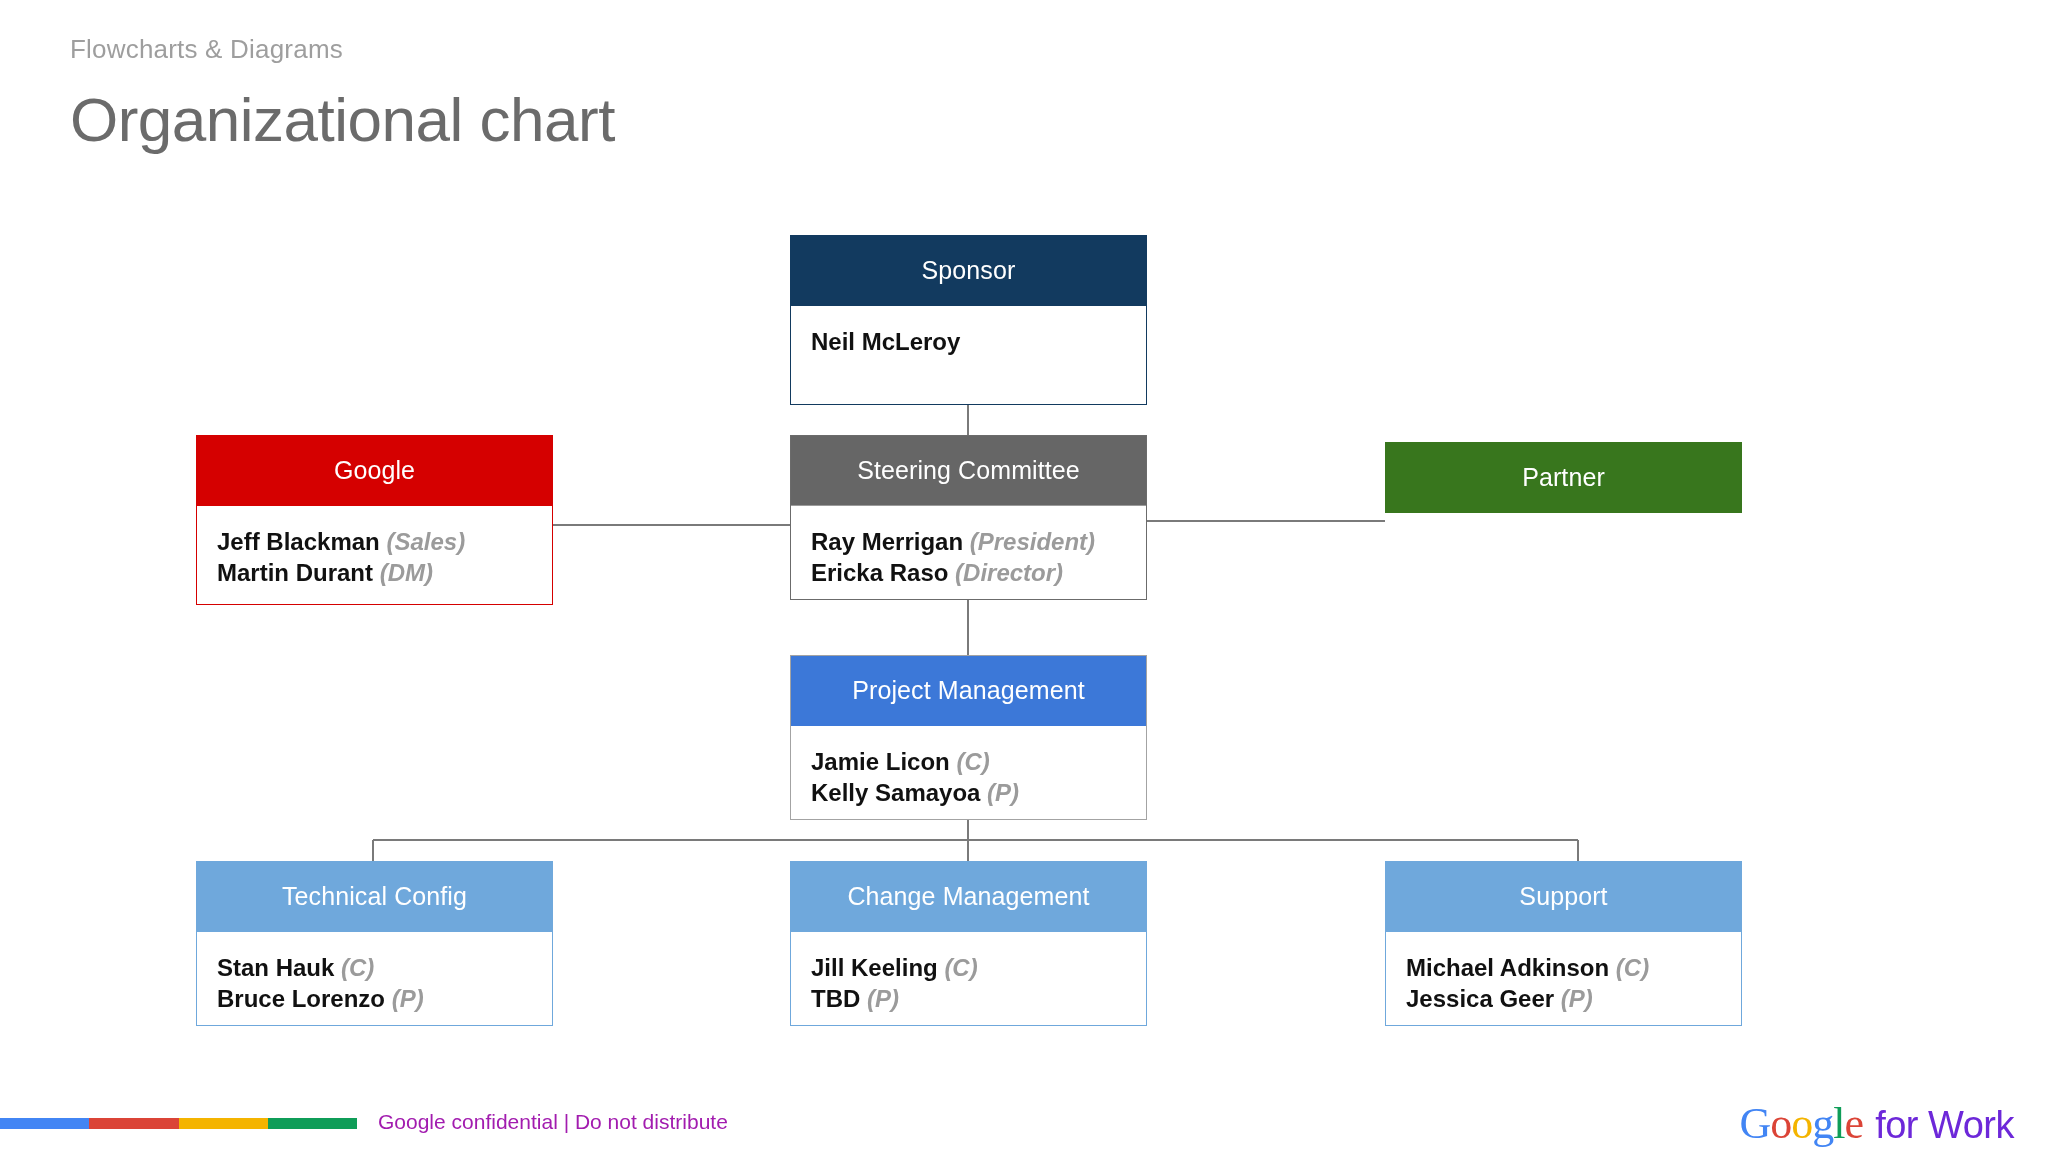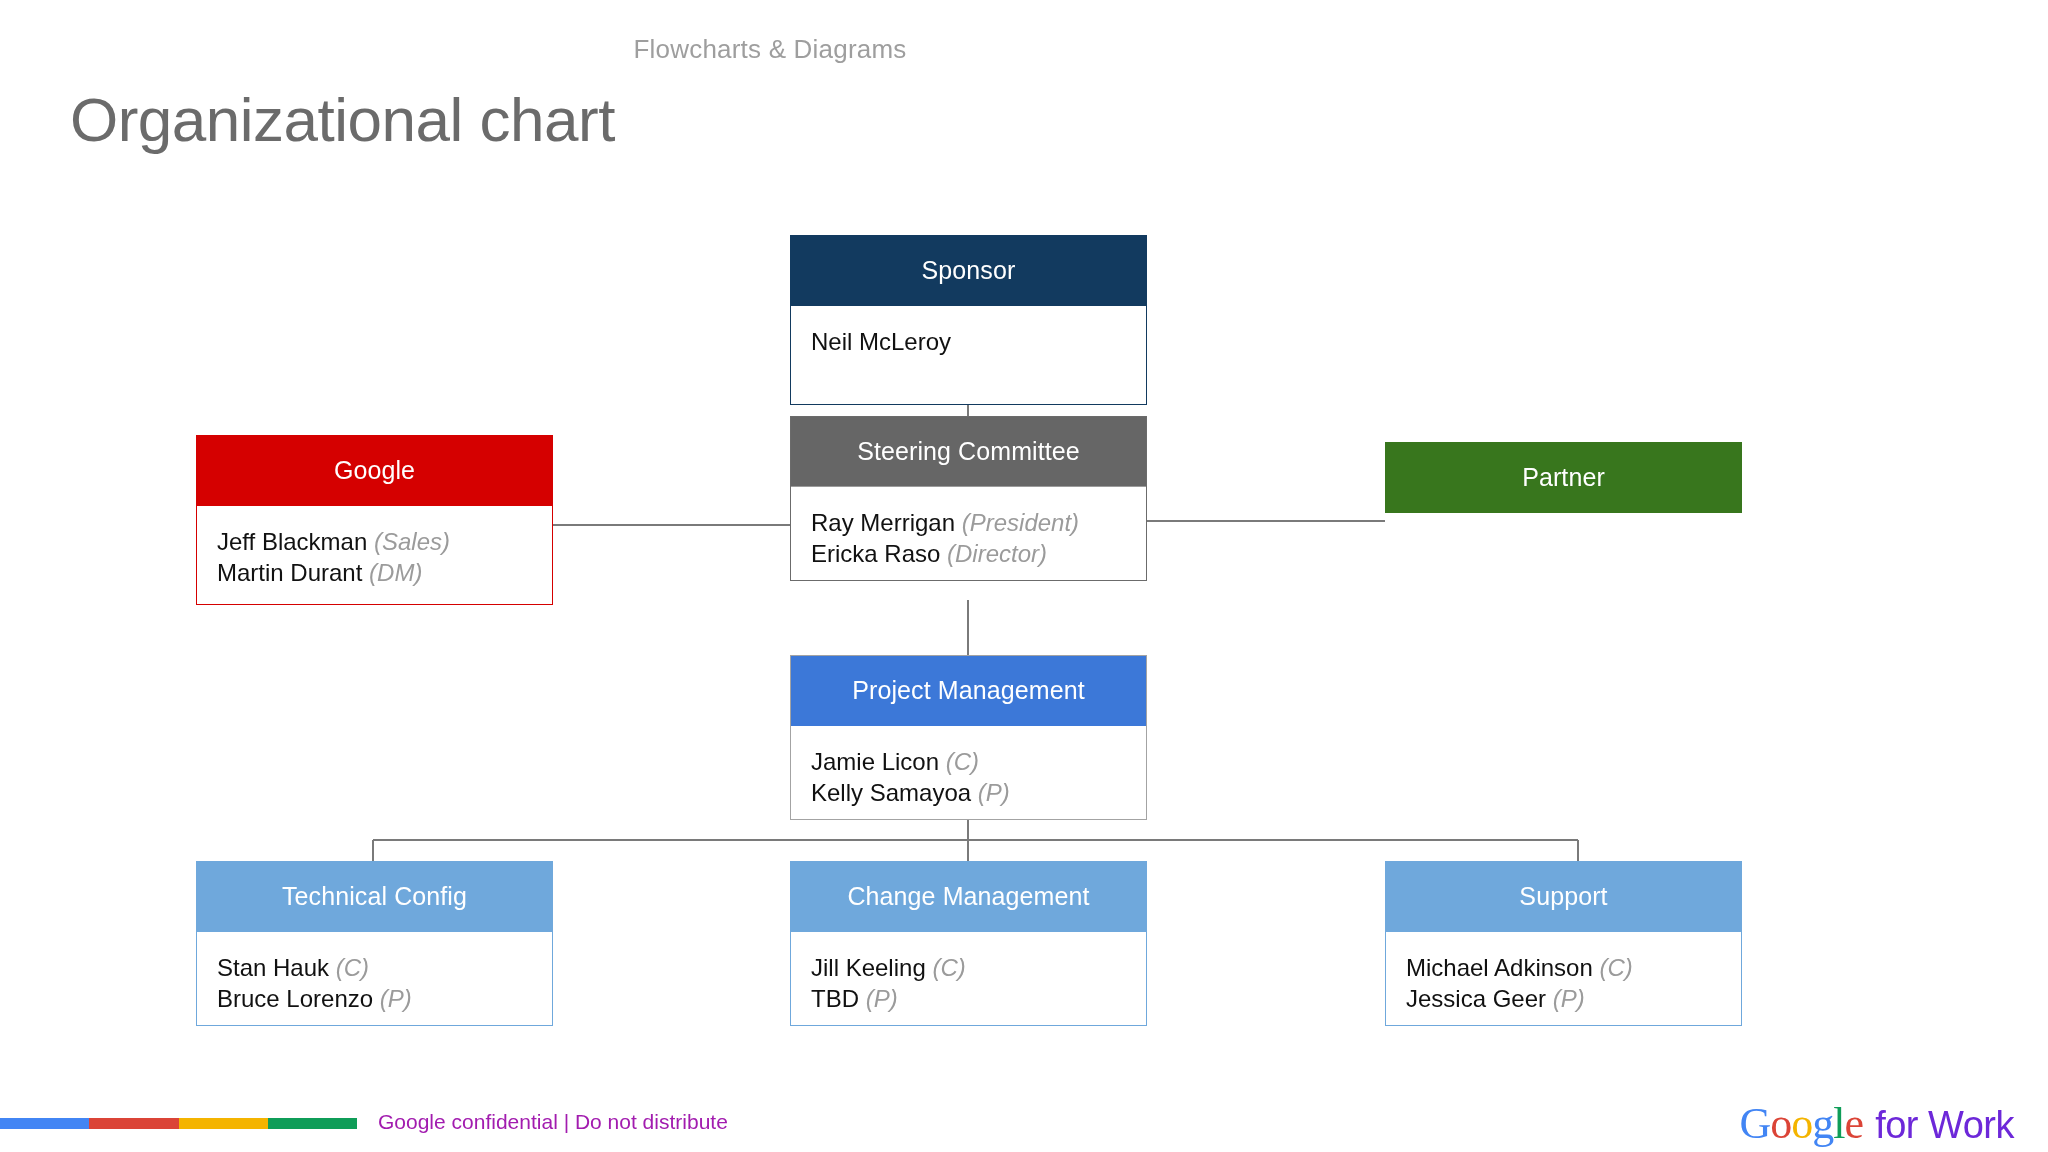--- a/index.html
+++ b/index.html
@@ -22,21 +22,20 @@
     left: 70px;
     top: 34px;
     width: 1400px;
   }
   #eyebrow {
     font-size: 26px;
     color: #9e9e9e;
     font-weight: 400;
     letter-spacing: 0.2px;
     line-height: 1.2;
-    text-align: center;
   }
   #slide-title {
     font-size: 62px;
     color: #6b6b6b;
     font-weight: 400;
     letter-spacing: -0.5px;
     line-height: 1.25;
     margin-top: 16px;
   }
 
@@ -76,20 +75,21 @@
   .node-body {
     box-sizing: border-box;
     background: #ffffff;
     padding: 20px 20px 14px 20px;
   }
   .person {
     font-size: 24px;
     color: #111111;
     line-height: 1.3;
     white-space: nowrap;
+    font-weight: bold;
   }
   .person .role {
     color: #9b9b9b;
     font-style: italic;
   }
 
   
   .node.n-sponsor { border: 1px solid #123a5f; }
   .node.n-sponsor .node-header { background: #123a5f; }
   .node.n-sponsor .node-body { border-top: 1px solid #123a5f; }
@@ -200,21 +200,21 @@
         <span>Jeff Blackman</span>
         <span class="role">(Sales)</span>
       </div>
       <div class="person">
         <span>Martin Durant</span>
         <span class="role">(DM)</span>
       </div>
     </div>
   </div>
 
-  <div class="node n-steering" style="left:790px; top:416px; width:357px;">
+  <div class="node n-steering" style="left:790px; top:435px; width:357px;">
     <div class="node-header">Steering Committee</div>
     <div class="node-body" style="height:94px;">
       <div class="person">
         <span>Ray Merrigan</span>
         <span class="role">(President)</span>
       </div>
       <div class="person">
         <span>Ericka Raso</span>
         <span class="role">(Director)</span>
       </div>

